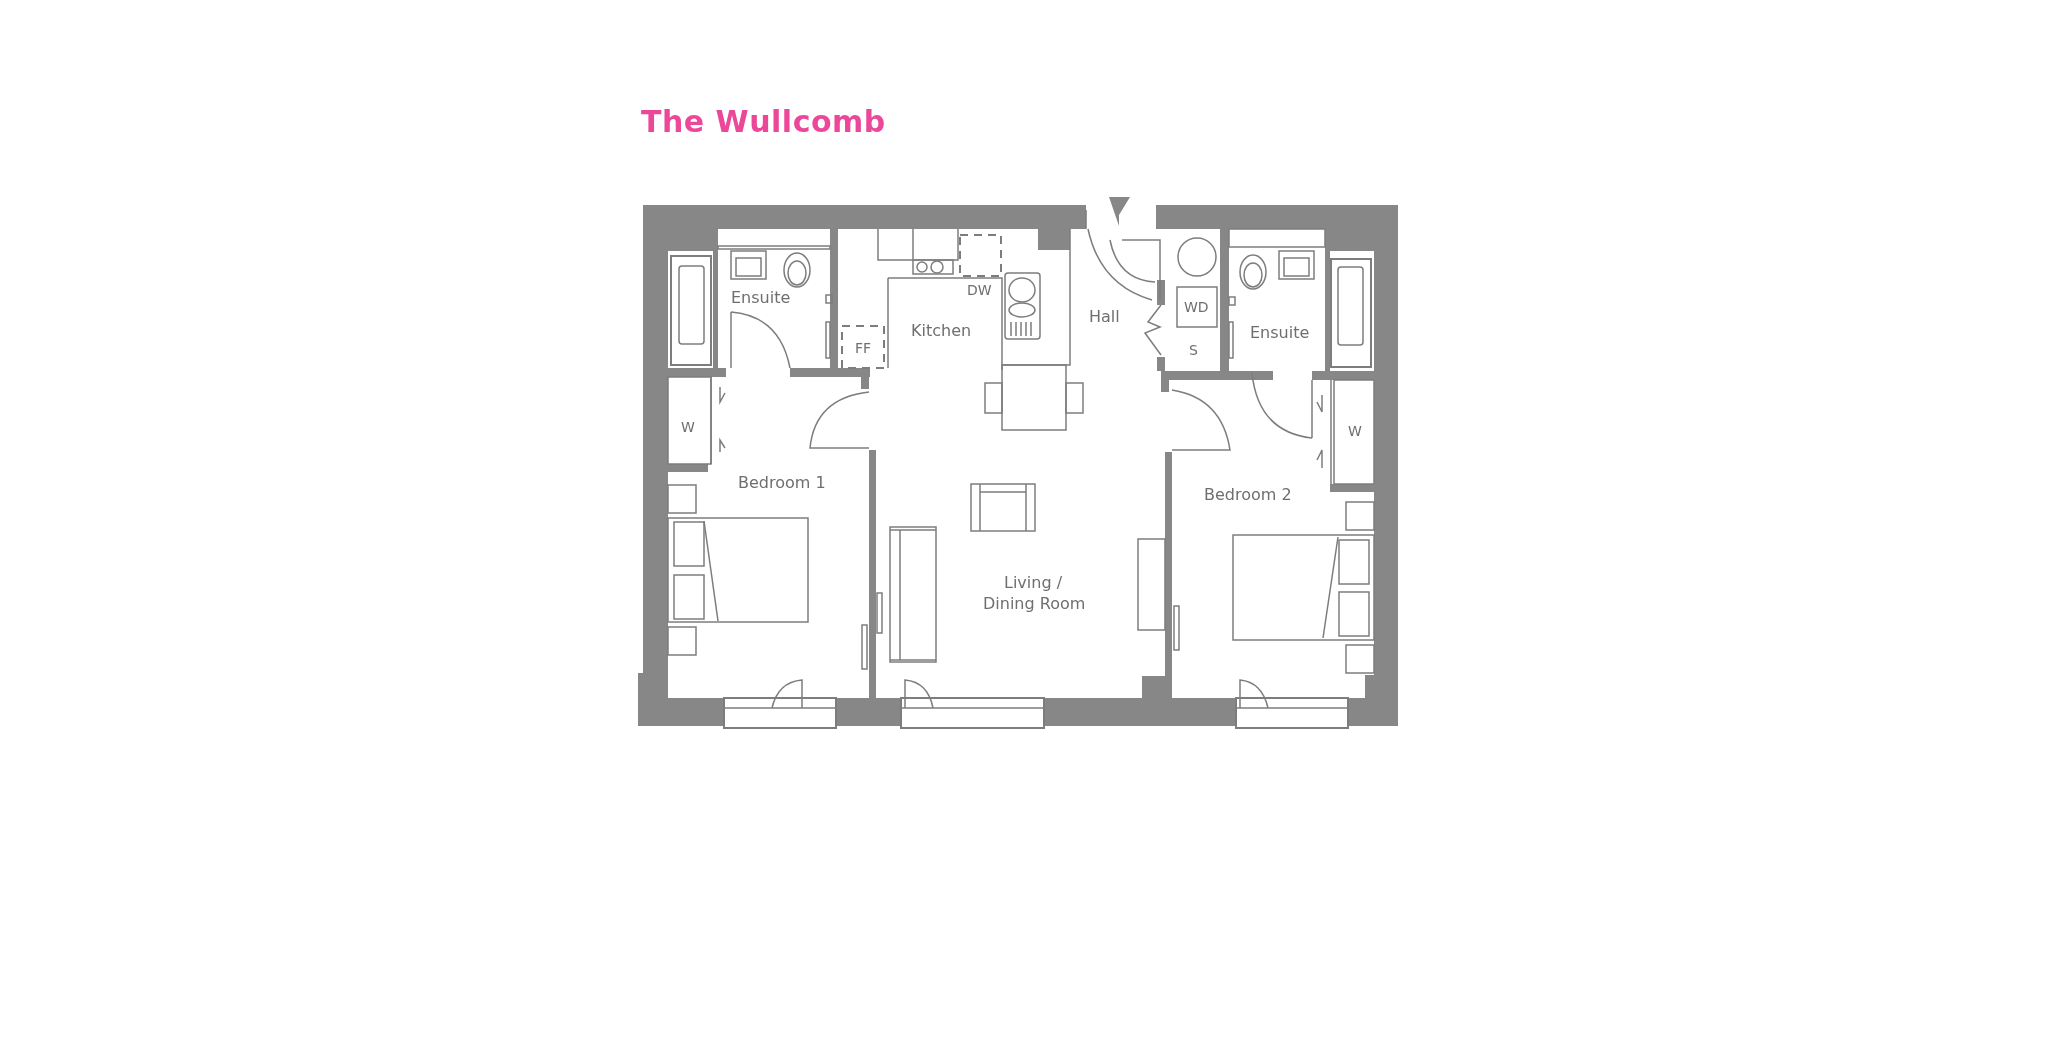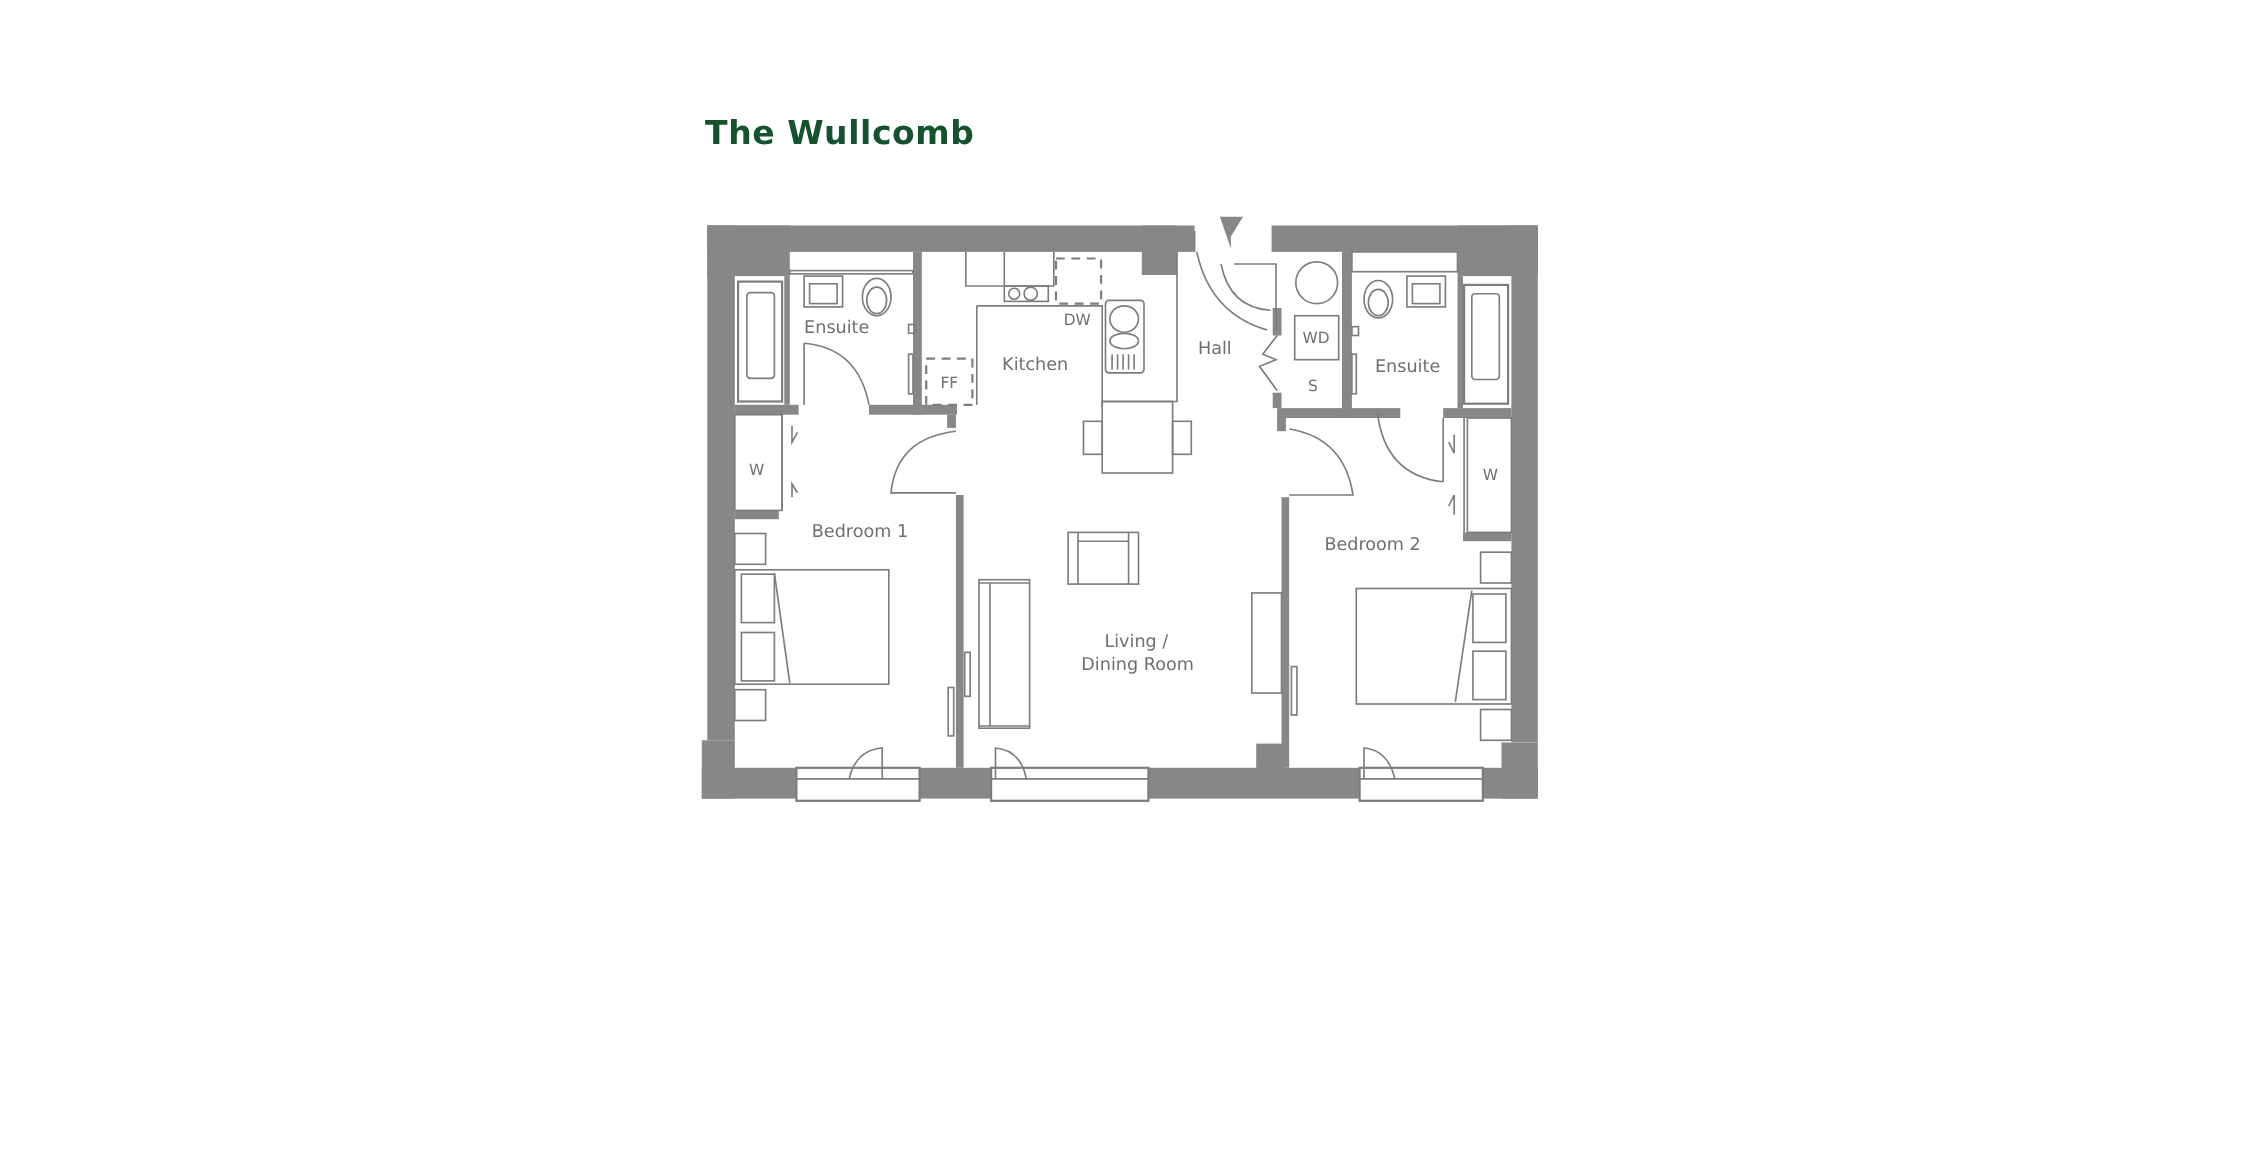--- a/index.html
+++ b/index.html
@@ -1,20 +1,20 @@
 <!DOCTYPE html>
 <html><head>
 <meta charset="utf-8">
 <style>
   html, body { margin: 0; padding: 0; background: #ffffff; }
   body { width: 2048px; height: 1047px; position: relative; overflow: hidden; font-family: "DejaVu Sans", sans-serif; }
   .title {
     position: absolute; left: 641px; top: 104px;
     font-family: "DejaVu Sans", sans-serif; font-weight: bold;
-    font-size: 30px; letter-spacing: 0.5px; color: #14532d;
+    font-size: 30px; letter-spacing: 0.5px; color: #ec4899;
   }
   svg.plan { position: absolute; left: 0; top: 0; }
   .wall { fill: #878787; }
   .ln1 { fill: none; stroke: #7d7d7d; stroke-width: 1.5; }
   .dash { fill: none; stroke: #7d7d7d; stroke-width: 2; stroke-dasharray: 8 6; }
   .wfill { fill: #ffffff; stroke: #7d7d7d; stroke-width: 2; }
   .lbl { font-family: "DejaVu Sans", sans-serif; font-size: 16px; fill: #6f6f6f; }
   .lbls { font-family: "DejaVu Sans", sans-serif; font-size: 14px; fill: #6f6f6f; }
 </style>
 </head>

